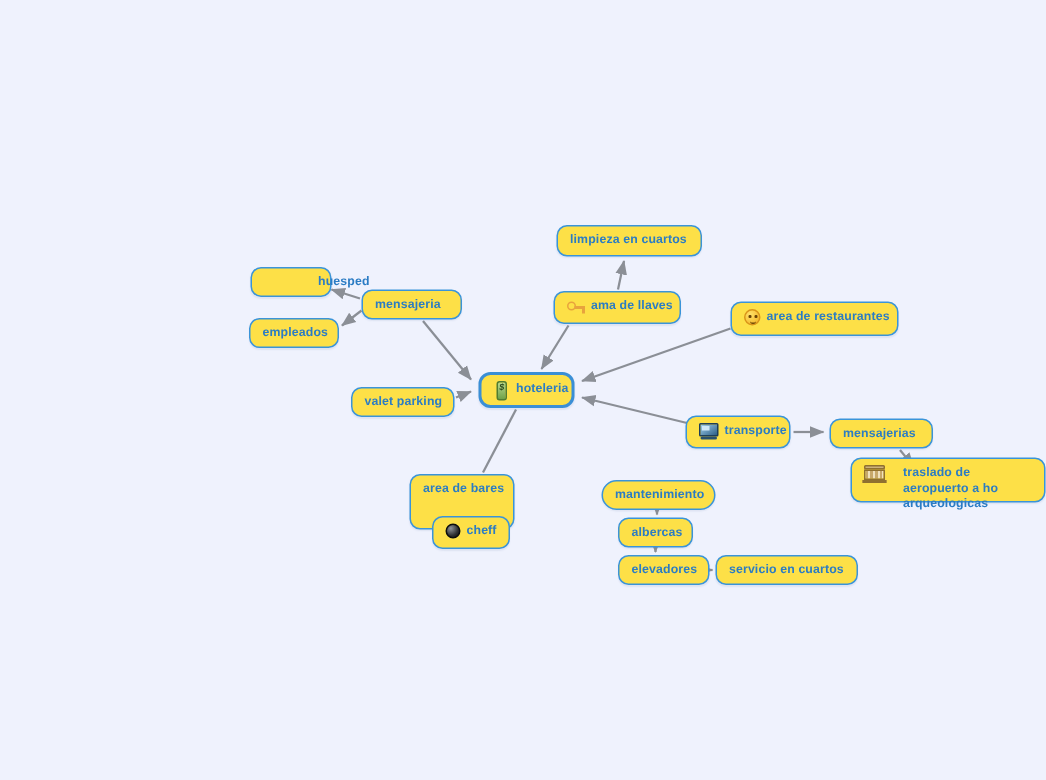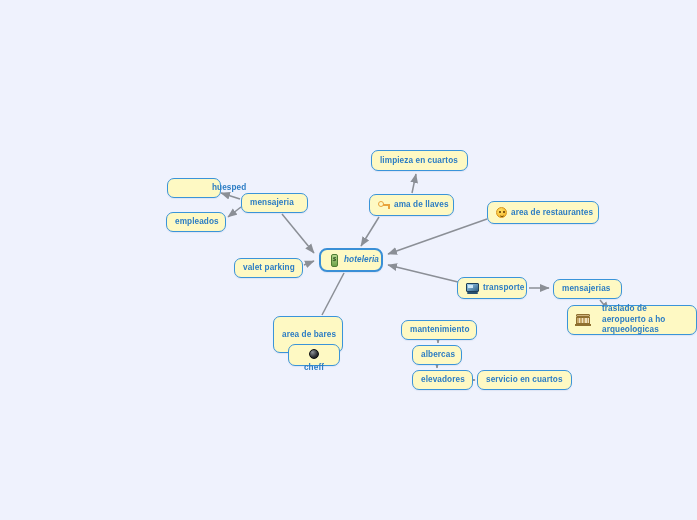--- a/index.html
+++ b/index.html
@@ -8,30 +8,30 @@
     background:#eff2fd;
     font-family:"Liberation Sans", sans-serif;
     overflow:hidden;
   }
   #canvas{position:relative;width:697px;height:520px;}
   #edges{position:absolute;left:0;top:0;width:697px;height:520px;}
 
   .node{
     position:absolute;
     box-sizing:border-box;
-    background:#fef9c3;
+    background:#fde047;
     border:1.6px solid #3a94d9;
     border-radius:7px;
     color:#2b7cc4;
     font-size:8.2px;
     font-weight:bold;
     letter-spacing:.1px;
     line-height:1.22;
     display:flex;
-    align-items:center;
+    align-items:flex-start;
     gap:4px;
     padding:4px 8px;
     white-space:nowrap;
     box-shadow:0 1px 1px rgba(80,110,160,.10);
   }
   .node.root{
     border-width:2.4px;
     border-color:#3a8fd6;
     border-radius:8px;
   }
@@ -142,21 +142,21 @@
       <path d="M600,300 L609,311" marker-end="url(#ah)"></path>
       <path d="M344,273 L322,315"></path>
       <path d="M303,337 L303,341" marker-end="url(#ah)"></path>
       <path d="M314,337 L314,341" marker-end="url(#ah)"></path>
       <path d="M438,341 L438,343" marker-end="url(#ah)"></path>
       <path d="M437,366 L437,368" marker-end="url(#ah)"></path>
       <path d="M472,380 L475,380" marker-end="url(#ah)"></path>
     </g>
   </svg>
 
-  <div class="node root" style="left:319px;top:248px;width:64px;height:24px;font-style:italic;">
+  <div class="node root" style="left:319px;top:248px;width:64px;height:24px;">
     <span class="ico ico-money">
         <i></i>
       </span>
     <span class="lbl">hoteleria</span>
   </div>
 
   <div class="node" style="left:167px;top:178px;width:50px;height:20px;padding-left:44px;">
     <span class="lbl">huesped</span>
   </div>
 
@@ -210,26 +210,26 @@
     <span>
       <span class="lbl">traslado de aeropuerto a ho</span>
       <span class="lbl">arqueologicas</span>
     </span>
   </div>
 
   <div class="node" style="left:273px;top:316px;width:70px;height:37px;">
     <span class="lbl">area de bares</span>
   </div>
 
-  <div class="node" style="left:288px;top:344px;width:52px;height:22px;flex-direction:column;">
+  <div class="node" style="left:288px;top:344px;width:52px;height:22px;">
     <span class="ico ico-sphere"></span>
     <span class="lbl">cheff</span>
   </div>
 
-  <div class="node" style="left:401px;top:320px;width:76px;height:20px;">
+  <div class="node" style="left:401px;top:320px;width:76px;height:20px;border-radius:10px;">
     <span class="lbl">mantenimiento</span>
   </div>
 
   <div class="node" style="left:412px;top:345px;width:50px;height:20px;">
     <span class="lbl">albercas</span>
   </div>
 
   <div class="node" style="left:412px;top:370px;width:61px;height:20px;">
     <span class="lbl">elevadores</span>
   </div>

